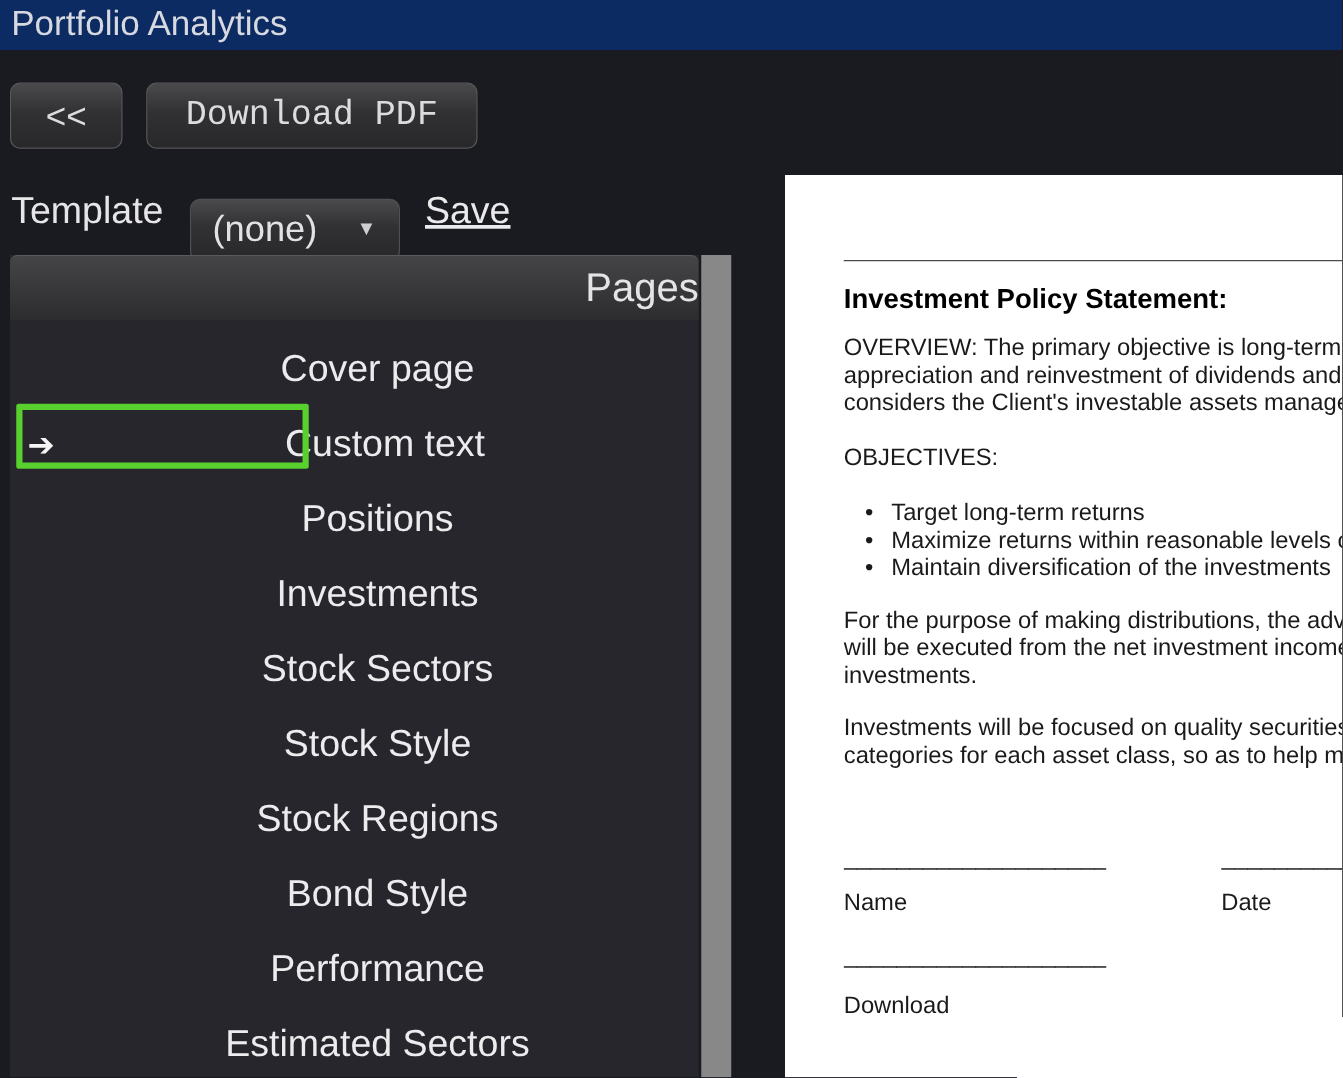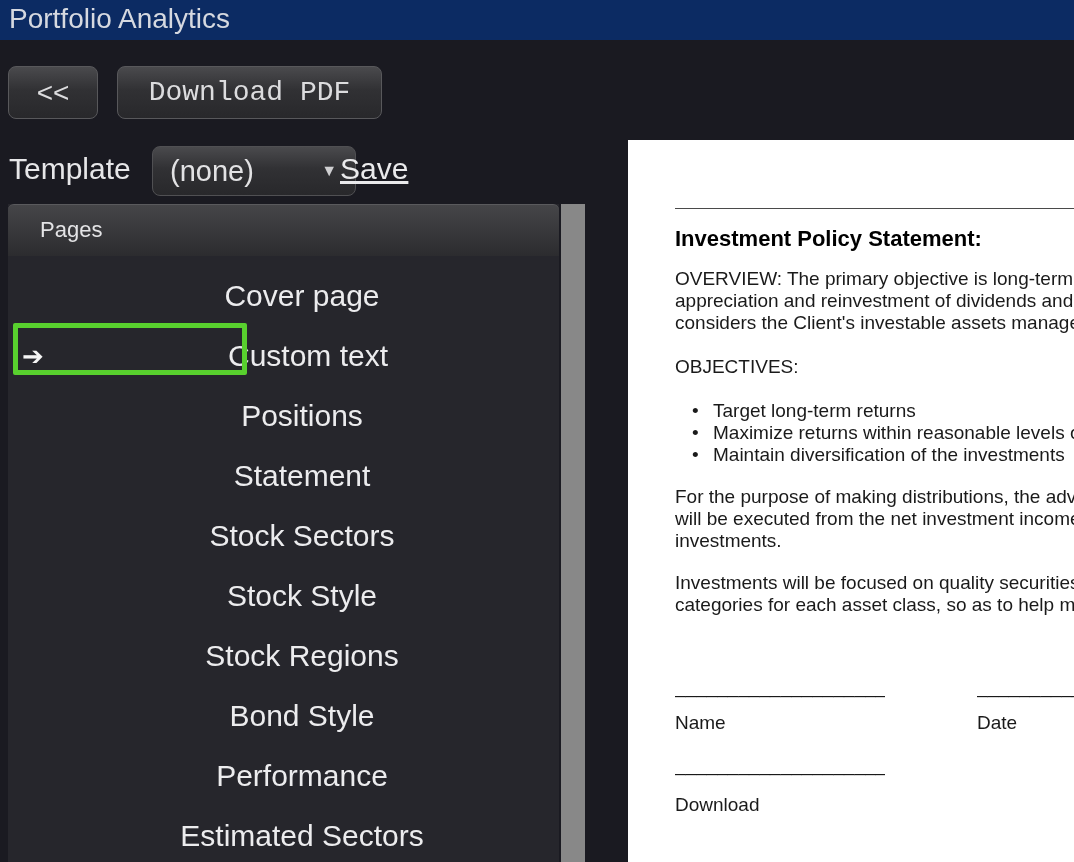--- a/index.html
+++ b/index.html
@@ -28,41 +28,41 @@
   .btn-back { left:8px; width:90px; }
   .btn-download { left:117px; width:265px;font-family:Liberation Mono, monospace; }
 
   
   .template-row { position:absolute; left:0; top:143px; height:52px; width:620px; }
   .tpl-label {
     position:absolute; left:9px; top:0; line-height:52px;
     color:#e6e6e8; font-size:30px;
   }
   .dropdown {
-    position:absolute; left:152px; top:3px; width:204px; height:50px;
+    position:absolute; left:152px; top:16px; width:168px; height:50px;
     background:linear-gradient(#4a4a4d, #313134 45%, #28282b);
     border:1px solid #505053; border-radius:8px; cursor:pointer;
   }
   .dd-value { position:absolute; left:17px; top:0; line-height:48px; color:#e2e2e4; font-size:29px; }
   .dd-caret { position:absolute; right:18px; top:0; line-height:48px; color:#cfcfd1; font-size:16px; }
   .save-link {
     position:absolute; left:340px; top:0; line-height:52px;
     color:#eaeaec; font-size:30px; text-decoration:underline; cursor:pointer;
   }
 
   
   .sidebar {
     position:absolute; left:8px; top:204px; width:551px; height:658px;
     background:#26262c;
   }
   .pages-header {
     height:52px; border-radius:6px 6px 0 0;
     background:linear-gradient(#454548, #2c2c2f);
     border-top:1px solid #5a5a5d;
-    color:#e4e4e6; font-size:22px; line-height:50px; padding-left:32px;
+    color:#e4e4e6; font-size:32px; line-height:50px; padding-left:14px;text-align:right;
   }
   .page-list { padding-top:10px; }
   .page-item {
     position:relative; height:60px; display:flex; align-items:center;
     padding-left:37px; color:#ececee; font-size:30px; cursor:pointer;
     white-space:nowrap;
     justify-content:center;
   }
   .page-item.active { padding-left:49px; }
   .active-arrow {
@@ -133,21 +133,21 @@
         <span>Cover page</span>
       </div>
       <div class="page-item active">
         <span class="active-arrow">➔</span>
         <span>Custom text</span>
       </div>
       <div class="page-item">
         <span>Positions</span>
       </div>
       <div class="page-item">
-        <span>Statement</span>
+        <span>Investments</span>
       </div>
       <div class="page-item">
         <span>Stock Sectors</span>
       </div>
       <div class="page-item">
         <span>Stock Style</span>
       </div>
       <div class="page-item">
         <span>Stock Regions</span>
       </div>

